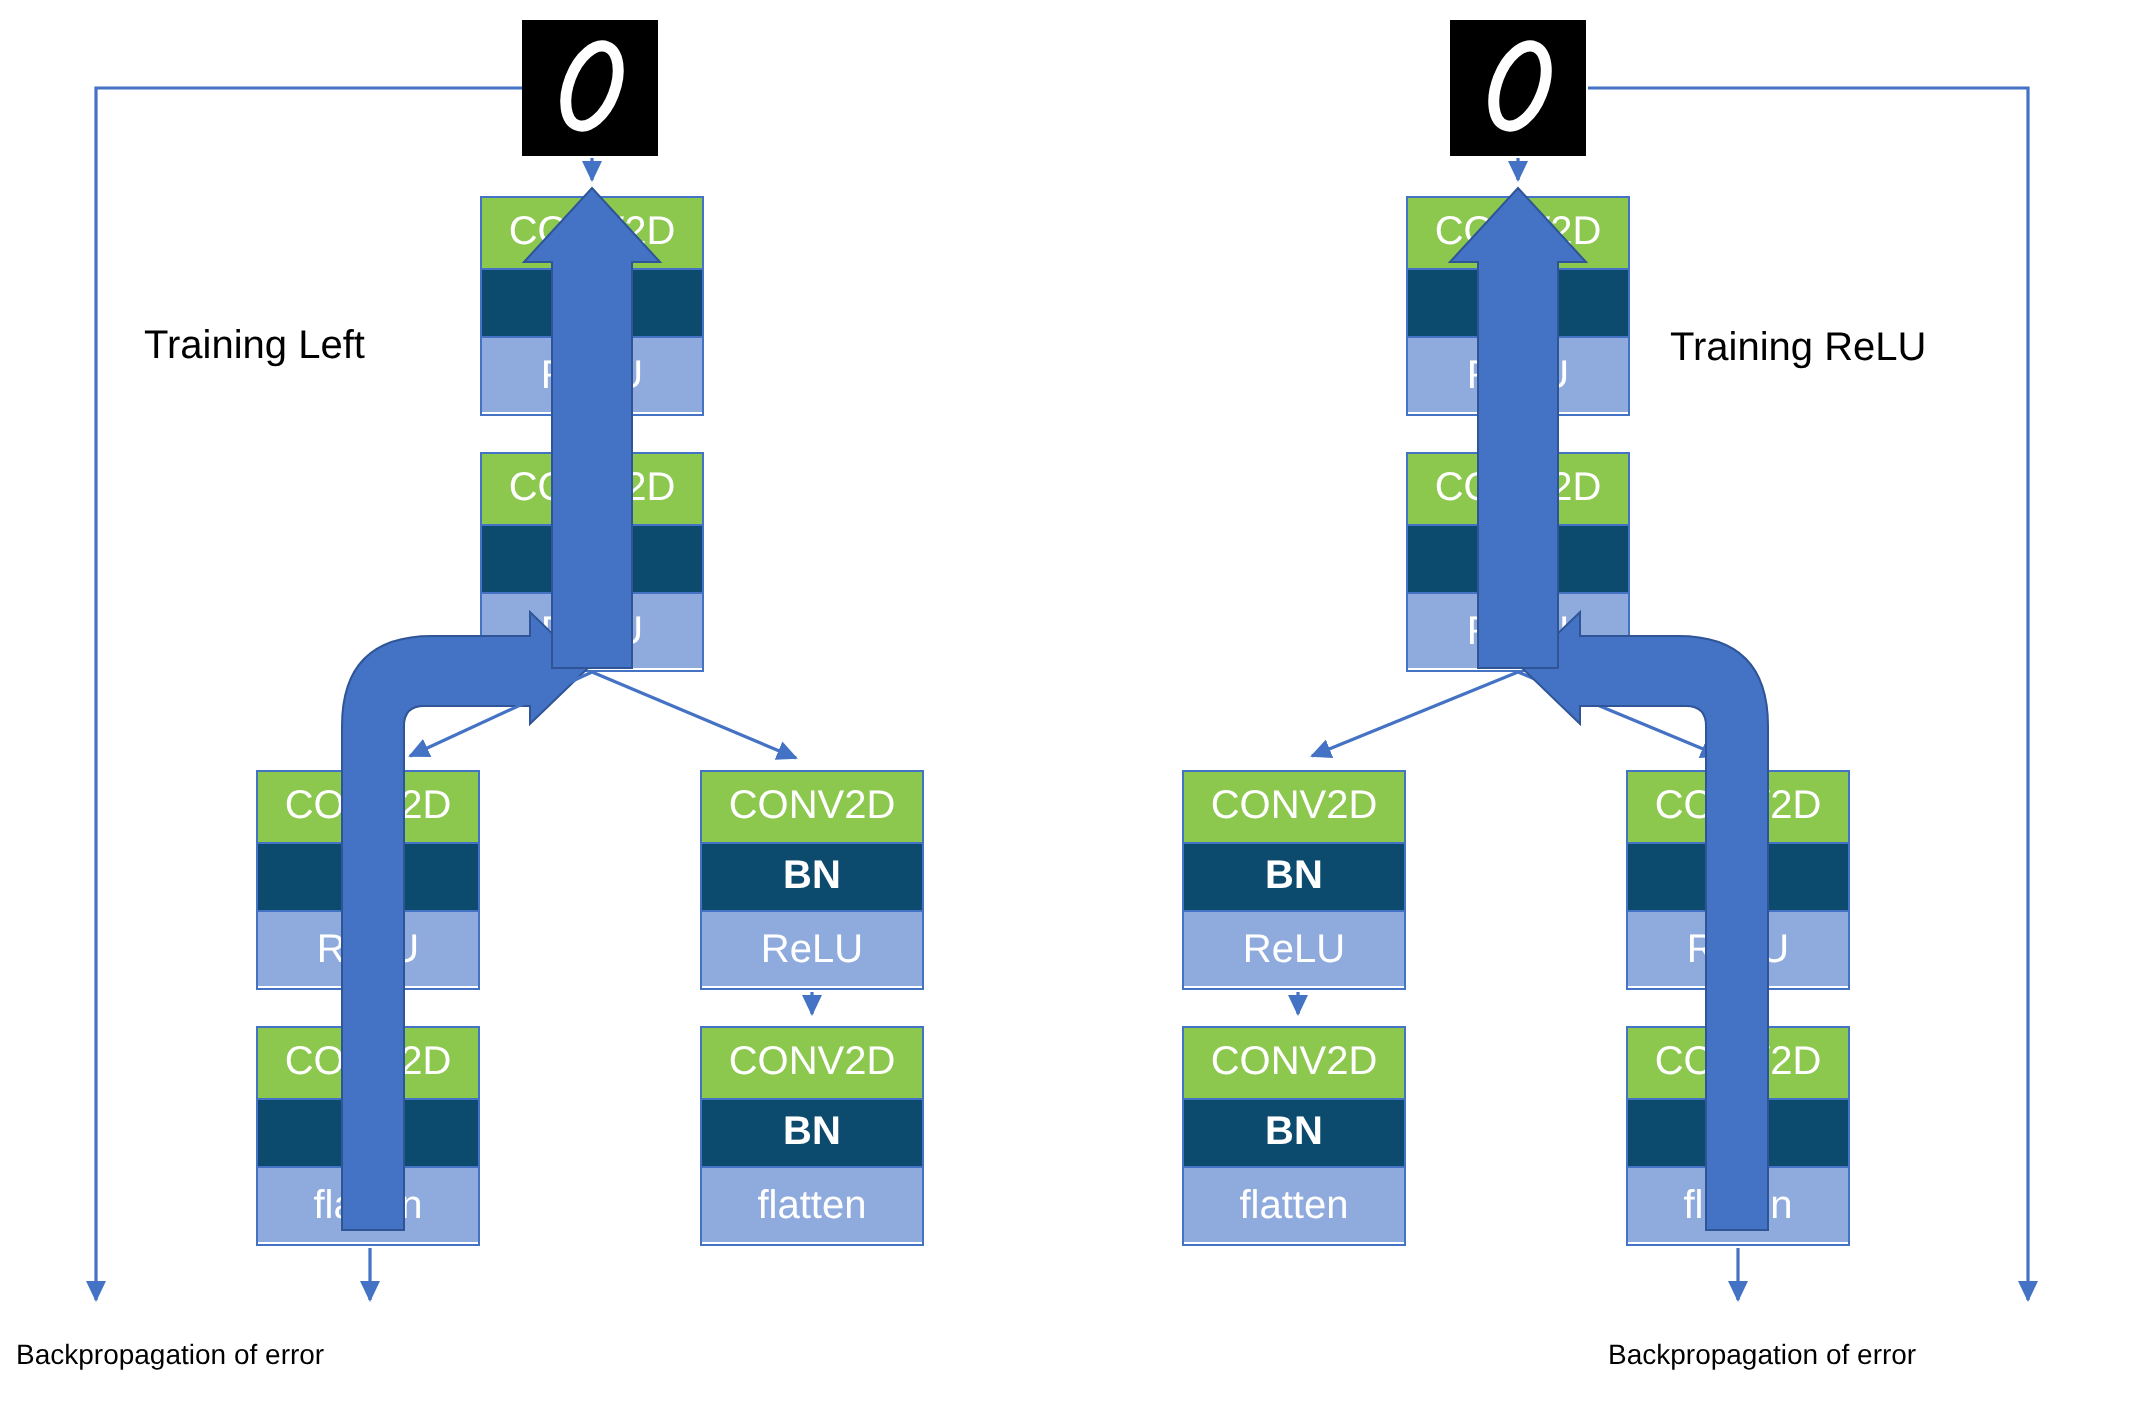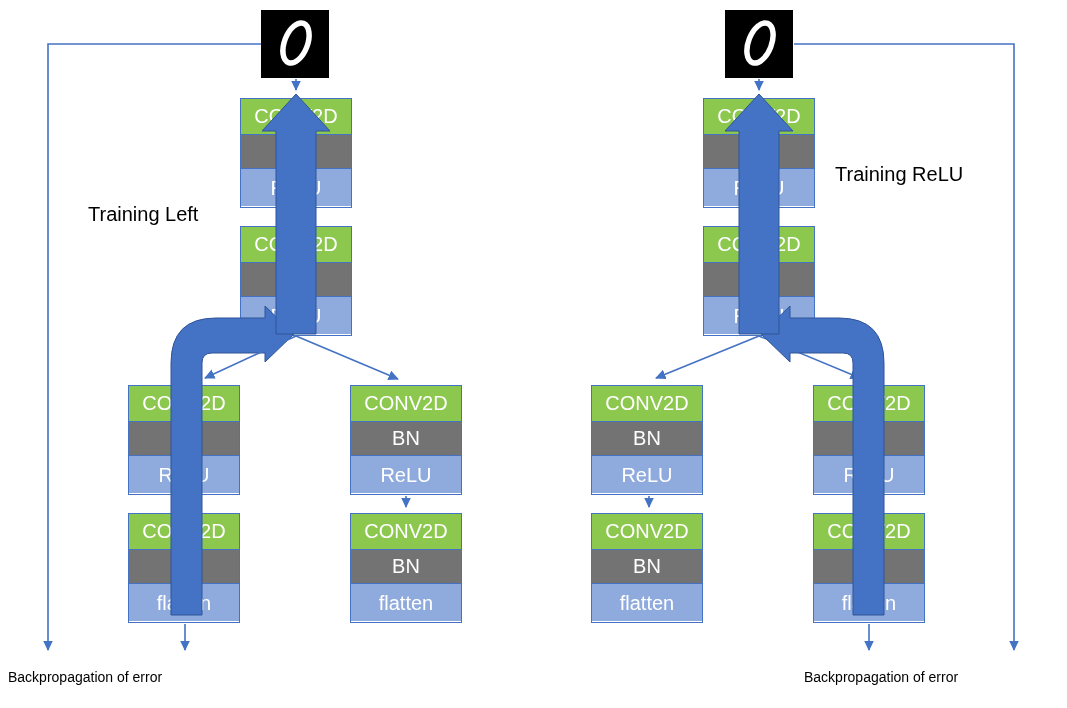--- a/index.html
+++ b/index.html
@@ -15,39 +15,39 @@
   .stack{
     position:absolute;width:112px;height:110px;display:flex;flex-direction:column;
     border:1.5px solid #4472C4;box-sizing:border-box;
   }
   .row{
     flex:0 0 auto;display:flex;align-items:center;justify-content:center;
     color:#ffffff;font-size:20px;line-height:1;box-sizing:border-box;
     border-bottom:1.5px solid #4472C4;overflow:hidden;white-space:nowrap;
   }
   .row:nth-child(1){height:35.5px;background:#8CC74E;}
-  .row:nth-child(2){height:34.5px;background:#737373;}
+  .row:nth-child(2){height:34.5px;background:#0c4a6e;font-weight:bold;}
   .row:nth-child(3){height:37px;background:#8FAADC;border-bottom:none;}
   
   .s-l-top1{left:240px;top:98px;}
   .s-l-top2{left:240px;top:226px;}
   .s-l-bl1{left:128px;top:385px;}
   .s-l-bl2{left:128px;top:513px;}
   .s-l-br1{left:350px;top:385px;}
   .s-l-br2{left:350px;top:513px;}
   .s-r-top1{left:703px;top:98px;}
   .s-r-top2{left:703px;top:226px;}
   .s-r-bl1{left:591px;top:385px;}
   .s-r-bl2{left:591px;top:513px;}
   .s-r-br1{left:813px;top:385px;}
   .s-r-br2{left:813px;top:513px;}
   .label{
     position:absolute;color:#000;font-size:20px;white-space:nowrap;
   }
-  .training-left{left:88px;top:162px;margin-top:41px;}
+  .training-left{left:72px;top:162px;}
   .training-right{left:835px;top:163px;}
   .backprop{font-size:14px;color:#000000;}
   .backprop-left{left:8px;top:669px;}
   .backprop-right{left:804px;top:669px;}
   .overlay{
     position:absolute;left:0;top:0;width:1067px;height:708px;pointer-events:none;z-index:5;
   }
 </style>
 </head>
 <body>

